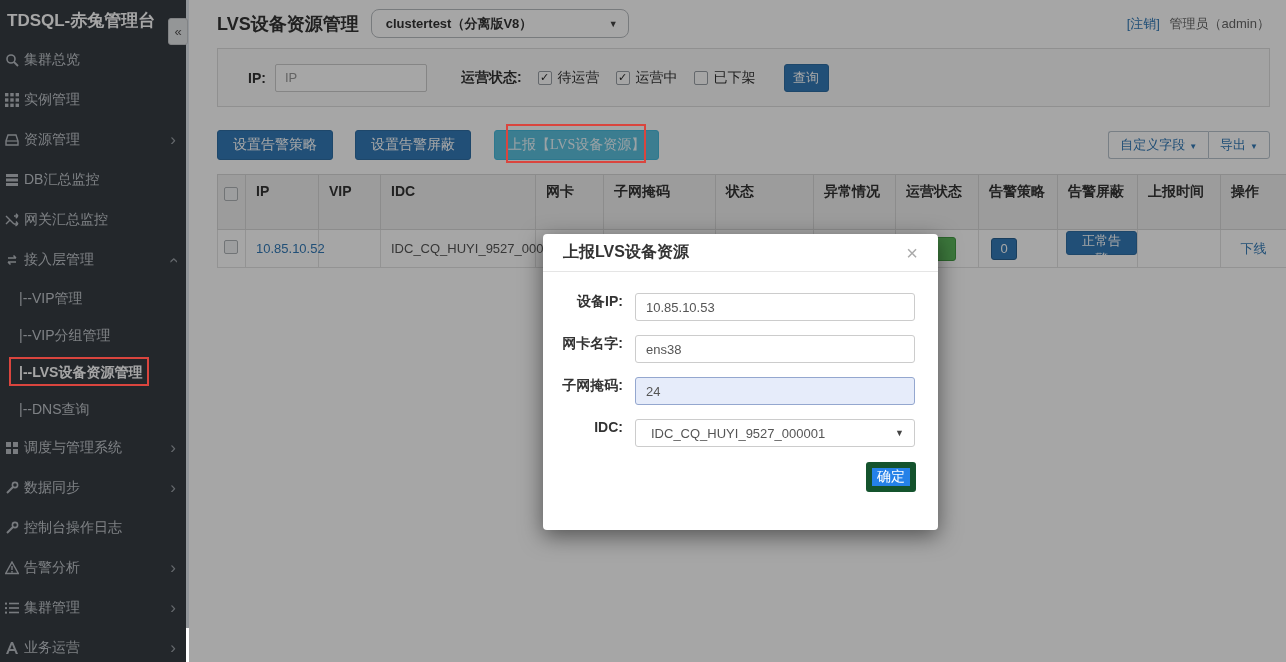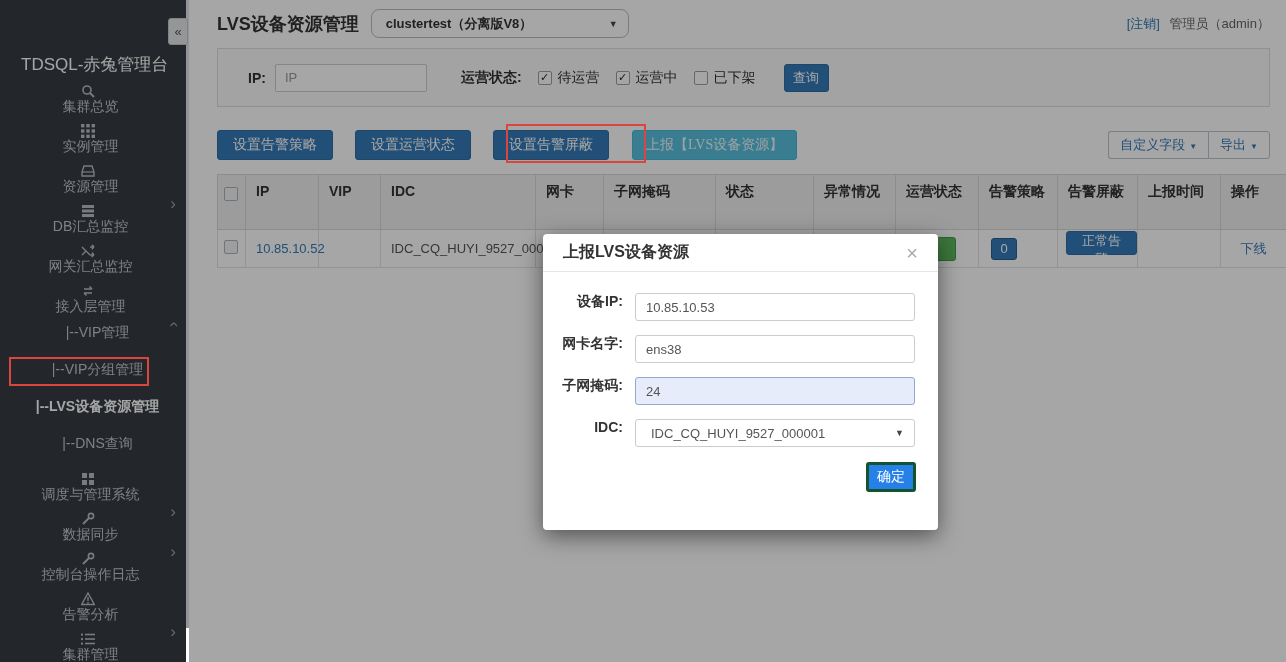--- a/index.html
+++ b/index.html
@@ -1,23 +1,23 @@
 <!DOCTYPE html>
 <html><head>
 <meta charset="utf-8">
 <style>
   * { margin:0; padding:0; box-sizing:border-box; }
   html,body { width:1286px; height:662px; overflow:hidden; }
   body { position:relative; font-family:"Liberation Sans","DejaVu Sans",sans-serif; background:#fff; font-size:13px; color:#333; }
 
   
   .sidebar { position:absolute; left:0; top:0; width:186px; height:662px; background:#363c43; z-index:1; }
-  .sb-title { height:40px; display:flex; align-items:center; padding-left:21px; color:#fff; font-size:17px; font-weight:normal; letter-spacing:0; white-space:nowrap;margin-top:44px; }
+  .sb-title { height:40px; display:flex; align-items:center; padding-left:7px; color:#fff; font-size:17px; font-weight:bold; letter-spacing:0; white-space:nowrap; }
   .collapse-tab { position:absolute; left:168px; top:18px; width:20px; height:27px; background:#e4e6e8; border:1px solid #c7cacc; border-radius:3px; display:flex; align-items:center; justify-content:center; color:#555; font-size:13px; z-index:2; }
-  .sb-item { height:40px; display:flex; align-items:center; padding:0 10px 0 5px; color:#c2c7cc; font-size:14px; cursor:pointer; position:relative;flex-direction:column; }
+  .sb-item { height:40px; display:flex; align-items:center; padding:0 10px 0 5px; color:#c2c7cc; font-size:14px; cursor:pointer; position:relative; }
   .sb-item.sub { height:37px; padding-left:19px; }
   .sb-item.active { color:#fff; font-weight:bold; }
   .sb-ico { width:14px; height:14px; margin-right:5px; flex:0 0 14px; display:inline-flex; }
   .sb-ico svg { width:14px; height:14px; }
   .chev { margin-left:auto; color:#9aa0a6; font-size:17px; line-height:1; transform:translateY(-1px); }
   .chev.up { transform:rotate(-90deg); }
 
   
   .main { position:absolute; left:186px; top:0; width:1100px; height:660px; background:#fff; border-left:3px solid #dfe5eb;padding-left:15px; }
   .page-header { height:47px; display:flex; align-items:center; padding:0 16px 0 13px; }
@@ -69,21 +69,21 @@
   .modal-title { font-size:16px; font-weight:bold; color:#333; }
   .modal-close { margin-left:auto; font-size:20px; color:#aaa; cursor:pointer; line-height:1; }
   .m-row { display:flex; margin:14px 23px 0 10px; height:28px; }
   .m-row.first { margin-top:21px; }
   .m-label { width:70px; text-align:right; font-size:14px; font-weight:bold; color:#333; margin-right:12px; flex:0 0 70px; white-space:nowrap; }
   .m-input { flex:1; height:28px; border:1px solid #ccc; border-radius:3px; padding:0 10px; font-size:13px; color:#555; font-family:inherit; background:#fff; }
   .m-input.hl { background:#e6ecfa; border-color:#94a7cf; }
   .m-select { flex:1; height:28px; border:1px solid #ccc; border-radius:3px; display:flex; align-items:center; padding:0 10px 0 15px; font-size:13px; color:#555; background:#fff; cursor:pointer; }
   .m-select .arrow { margin-left:auto; font-size:9px; color:#444; }
   .modal-footer { display:flex; justify-content:flex-end; margin:15px 22px 0 0; }
-  .btn-confirm { width:50px; height:30px; background:#2581e8; border:3px solid #14532d; border-radius:3px; color:#fff; font-size:14px; cursor:pointer; font-family:inherit; }
+  .btn-confirm { width:50px; height:30px; background:#2581e8; border:6px solid #14532d; border-radius:3px; color:#fff; font-size:14px; cursor:pointer; font-family:inherit; }
 </style>
 </head>
 <body>
 
 <div class="sidebar">
   <div class="sb-title">TDSQL-赤兔管理台</div>
 
   <div class="sb-item">
     <span class="sb-ico">
         <svg viewBox="0 0 14 14">
@@ -261,21 +261,20 @@
     <span class="cb-text">待运营</span>
     <span class="cb">✓</span>
     <span class="cb-text">运营中</span>
     <span class="cb"></span>
     <span class="cb-text">已下架</span>
     <button class="btn-query">查询</button>
   </div>
 
   <div class="toolbar">
     <button class="btn-primary">设置告警策略</button>
-    <button class="btn-primary">设置运营状态</button>
     <button class="btn-primary">设置告警屏蔽</button>
     <button class="btn-report">上报【LVS设备资源】</button>
     <div class="btn-group-right">
       <button class="btn-light first"><span>自定义字段</span><span class="caret">▼</span></button>
       <button class="btn-light last"><span>导出</span><span class="caret">▼</span></button>
     </div>
   </div>
 
   <div class="grid-wrap">
     <table class="grid">

